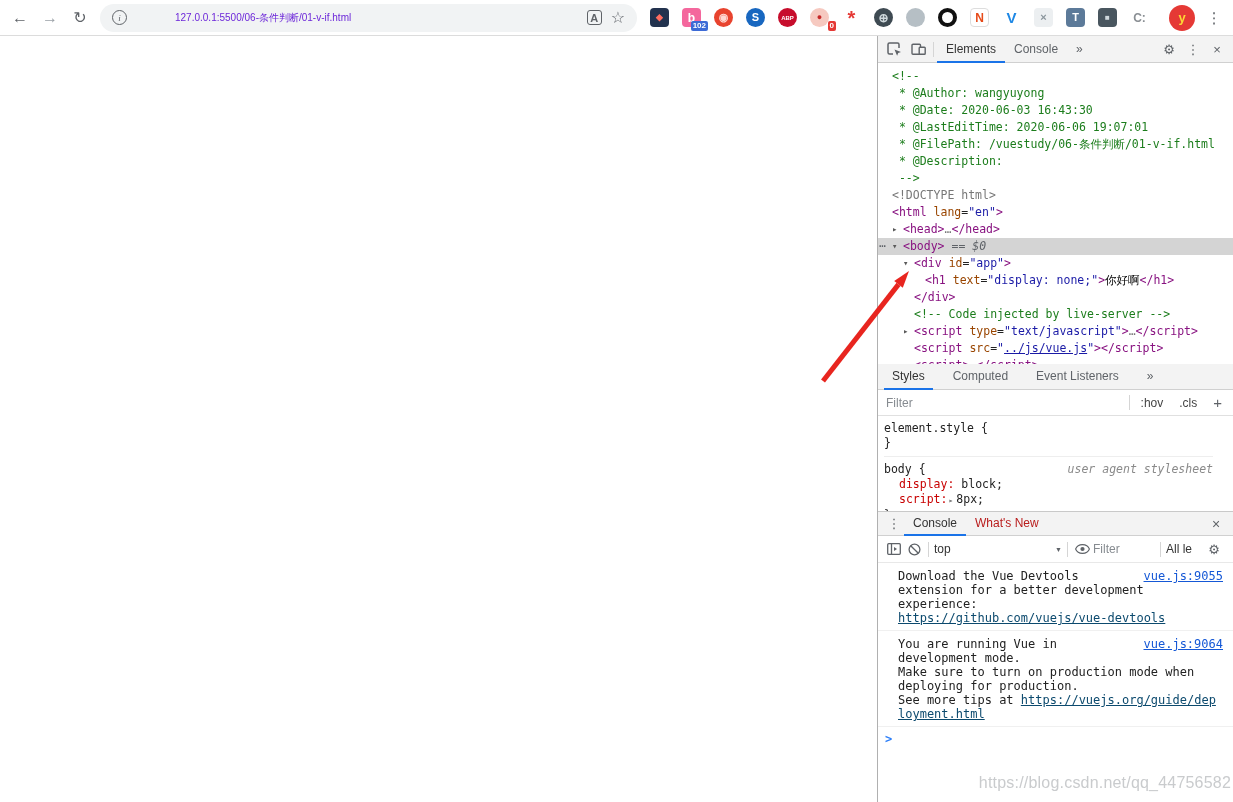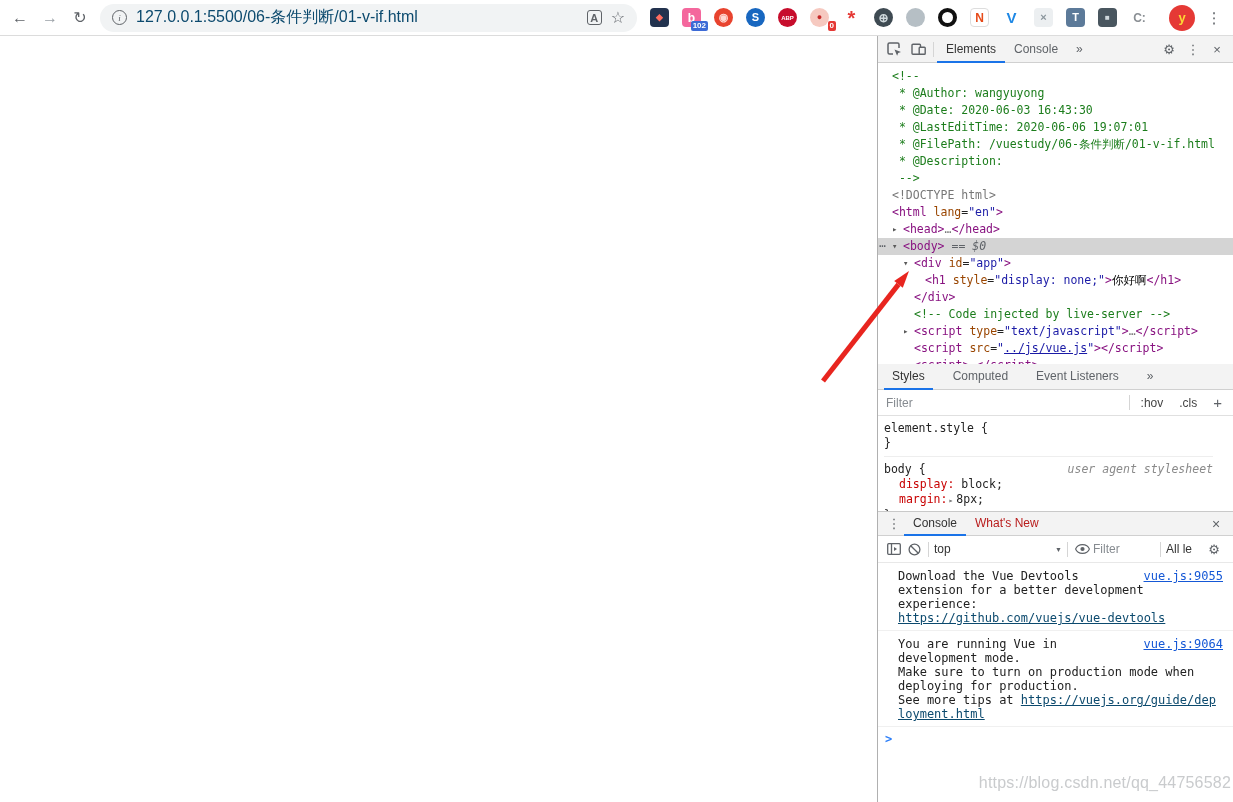--- a/index.html
+++ b/index.html
@@ -11,21 +11,21 @@
   .toolbar { height:36px; display:flex; align-items:center; background:#fff;
              border-bottom:1px solid #dcdcdc; padding:0 6px; }
   .navbtn { width:28px; height:28px; border:none; background:transparent; color:#5f6368;
             font-size:16px; line-height:28px; text-align:center; border-radius:50%; margin-right:2px; }
   .navbtn.fwd { color:#9aa0a6; }
   .urlbar { width:537px; height:28px; background:#f1f3f4; border-radius:14px; display:flex;
             align-items:center; padding:0 12px; gap:9px; margin:0 4px; }
   .info-icon { width:15px; height:15px; min-width:15px; border:1.4px solid #5f6368; border-radius:50%;
                color:#5f6368; font-size:9px; font-style:italic; font-family:"Liberation Serif",serif;
                display:flex; align-items:center; justify-content:center; }
-  .url { font-size:16px; color:#0c4a6e; white-space:nowrap; overflow:hidden; flex:1; }
+  .url { font-size:10px; color:#6d28d9; white-space:nowrap; overflow:hidden; flex:1;margin-left:39px; }
   .translate { color:#5f6368; font-size:11px; font-weight:bold; border:1.3px solid #5f6368;
                border-radius:3px; width:15px; height:15px; display:flex; align-items:center; justify-content:center; }
   .star { color:#5f6368; font-size:16px; line-height:16px; }
   .extensions { display:flex; align-items:center; gap:13px; padding:0 9px; }
   .ext { width:19px; height:19px; border-radius:4px; display:flex; align-items:center;
          justify-content:center; position:relative; }
   .ext span.g { font-weight:700; line-height:1; }
   .ext.circle { border-radius:50%; }
   .ext.plain { background:transparent; }
   .ext.ring { background:#fff; border:4.5px solid #111; border-radius:50%; }
@@ -220,21 +220,21 @@
           <div class="tl" style="padding-left: 14px;"><span class="c-cm"> * @Date: 2020-06-03 16:43:30</span></div>
           <div class="tl" style="padding-left: 14px;"><span class="c-cm"> * @LastEditTime: 2020-06-06 19:07:01</span></div>
           <div class="tl" style="padding-left: 14px;"><span class="c-cm"> * @FilePath: /vuestudy/06-条件判断/01-v-if.html</span></div>
           <div class="tl" style="padding-left: 14px;"><span class="c-cm"> * @Description: </span></div>
           <div class="tl" style="padding-left: 14px;"><span class="c-cm"> --&gt;</span></div>
           <div class="tl" style="padding-left: 14px;"><span class="c-dt">&lt;!DOCTYPE html&gt;</span></div>
           <div class="tl" style="padding-left: 14px;"><span class="c-tag">&lt;html </span><span class="c-attr">lang</span><span class="c-plain">=</span><span class="c-val">"en"</span><span class="c-tag">&gt;</span></div>
           <div class="tl" style="padding-left: 25px;"><span class="tarr" style="left: 14px;">▸</span><span class="c-tag">&lt;head&gt;</span><span class="c-dt">…</span><span class="c-tag">&lt;/head&gt;</span></div>
           <div class="tl sel" style="padding-left: 25px;"><span class="tmore">⋯</span><span class="tarr" style="left: 14px;">▾</span><span class="c-tag">&lt;body&gt;</span><span class="c-meta"> == $0</span></div>
           <div class="tl" style="padding-left: 36px;"><span class="tarr" style="left: 25px;">▾</span><span class="c-tag">&lt;div </span><span class="c-attr">id</span><span class="c-plain">=</span><span class="c-val">"app"</span><span class="c-tag">&gt;</span></div>
-          <div class="tl" style="padding-left: 47px;"><span class="c-tag">&lt;h1 </span><span class="c-attr">style</span><span class="c-plain">=</span><span class="c-val">"display: none;"</span><span class="c-tag">&gt;</span><span class="c-txt">你好啊</span><span class="c-tag">&lt;/h1&gt;</span></div>
+          <div class="tl" style="padding-left: 47px;"><span class="c-tag">&lt;h1 </span><span class="c-attr">text</span><span class="c-plain">=</span><span class="c-val">"display: none;"</span><span class="c-tag">&gt;</span><span class="c-txt">你好啊</span><span class="c-tag">&lt;/h1&gt;</span></div>
           <div class="tl" style="padding-left: 36px;"><span class="c-tag">&lt;/div&gt;</span></div>
           <div class="tl" style="padding-left: 36px;"><span class="c-cm">&lt;!-- Code injected by live-server --&gt;</span></div>
           <div class="tl" style="padding-left: 36px;"><span class="tarr" style="left: 25px;">▸</span><span class="c-tag">&lt;script </span><span class="c-attr">type</span><span class="c-plain">=</span><span class="c-val">"text/javascript"</span><span class="c-tag">&gt;</span><span class="c-dt">…</span><span class="c-tag">&lt;/script&gt;</span></div>
           <div class="tl" style="padding-left: 36px;"><span class="c-tag">&lt;script </span><span class="c-attr">src</span><span class="c-plain">=</span><span class="c-val">"</span><span class="c-href">../js/vue.js</span><span class="c-val">"</span><span class="c-tag">&gt;</span><span class="c-tag">&lt;/script&gt;</span></div>
           <div class="tl" style="padding-left: 36px;"><span class="tarr" style="left: 25px;">▸</span><span class="c-tag">&lt;script&gt;</span><span class="c-plain"> </span><span class="c-tag">&lt;/script&gt;</span></div>
         </div>
 
 
       <div class="styles-tabs">
         <span class="s-tab active">Styles</span>
@@ -252,21 +252,21 @@
       </div>
 
       <div class="styles-body">
         <div class="rule">
           <div><span>element.style</span><span> {</span></div>
           <div><span>}</span></div>
         </div>
         <div class="rule ua">
           <div><span class="ua-note">user agent stylesheet</span><span>body</span><span> {</span></div>
           <div class="prop"><span class="pname">display:</span> <span>block;</span></div>
-          <div class="prop"><span class="pname">margin:</span><span class="parrow">▸</span><span>8px;</span></div>
+          <div class="prop"><span class="pname">script:</span><span class="parrow">▸</span><span>8px;</span></div>
           <div><span>}</span></div>
         </div>
       </div>
 
       <div class="console">
         <div class="c-header">
           <span class="c-menu">⋮</span>
           <span class="c-tab active">Console</span>
           <span class="c-tab">What's New</span>
           <span class="flex"></span>

